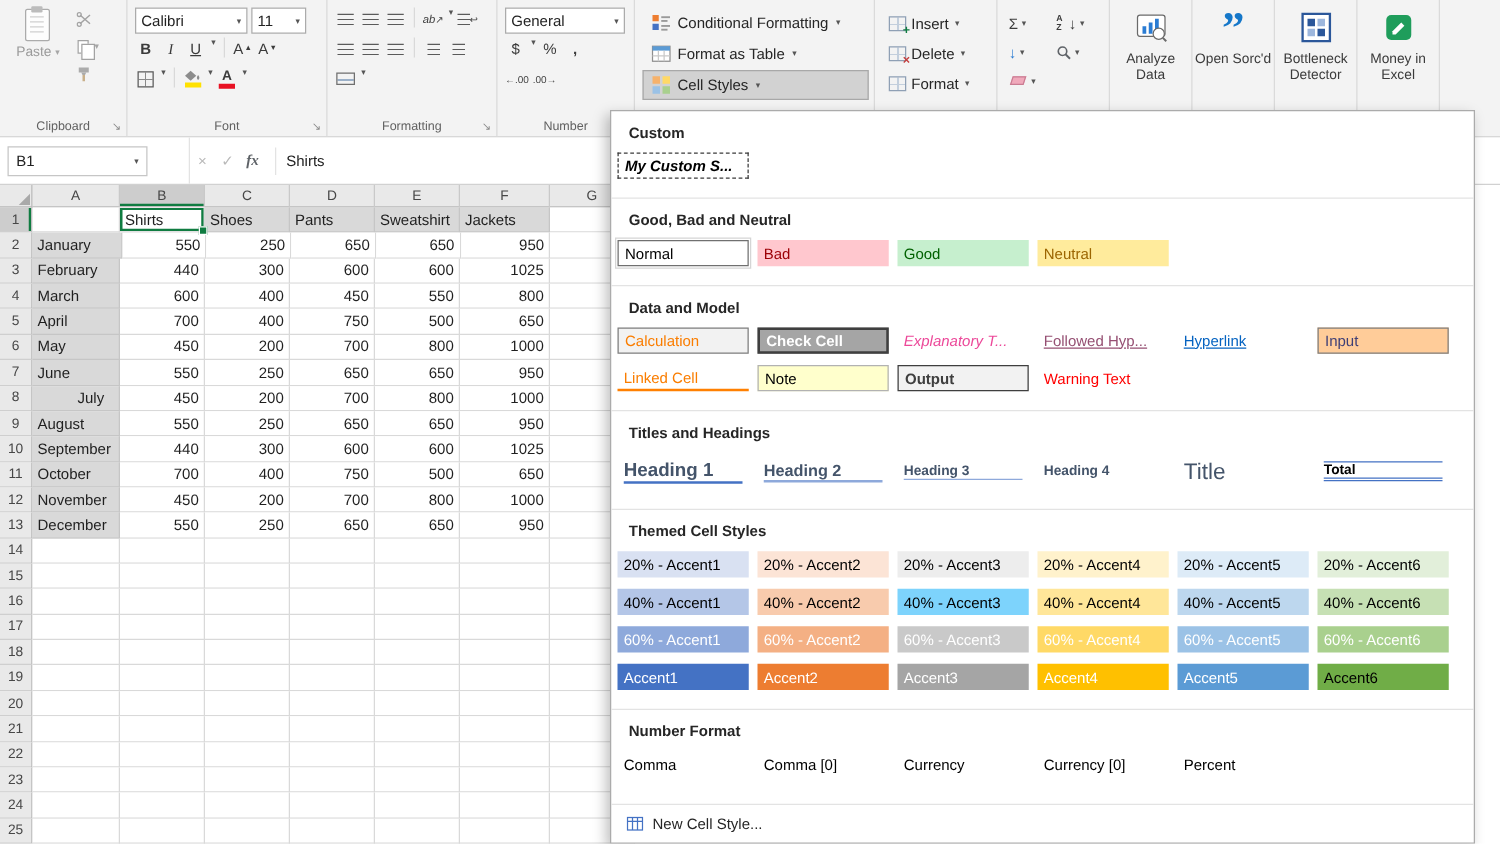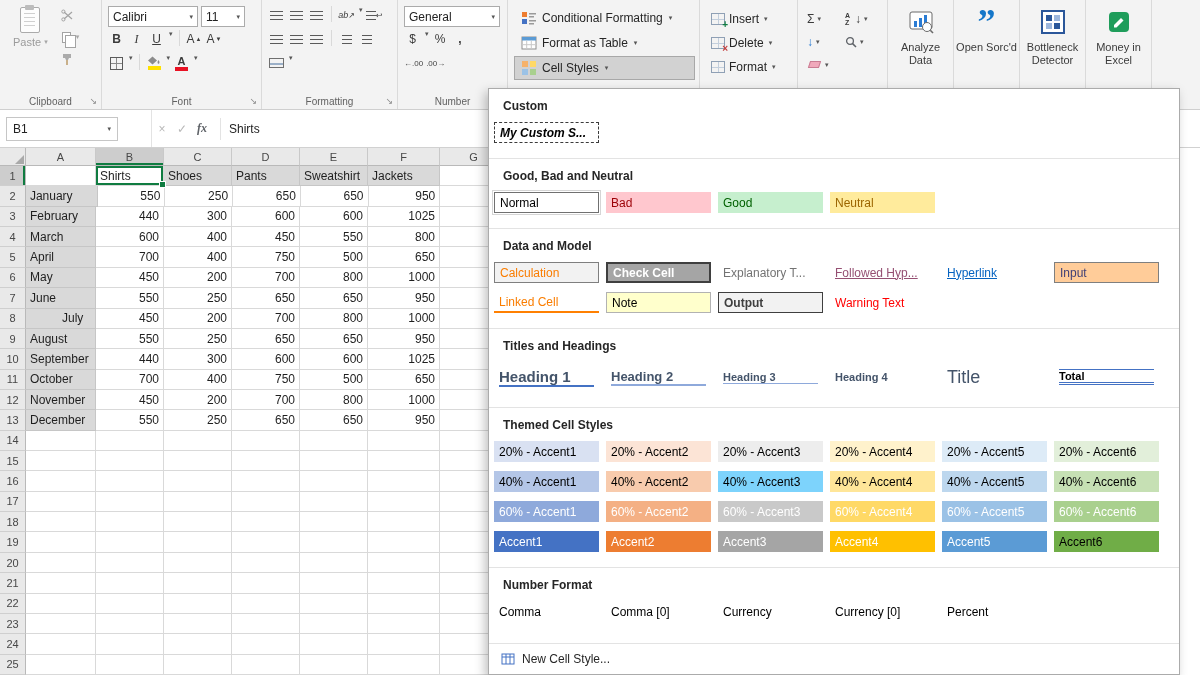--- a/index.html
+++ b/index.html
@@ -707,21 +707,21 @@
         </div>
         <div class="cs-section">
           <div class="cs-title">Data and Model</div>
           <div class="cs-row">
             <div class="cs-item" style="background: rgb(242, 242, 242); color: rgb(250, 125, 0); border: 1px solid rgb(127, 127, 127);">
               <span class="cs-label">Calculation</span>
             </div>
             <div class="cs-item" style="background: rgb(165, 165, 165); color: rgb(255, 255, 255); font-weight: bold; border: 2px solid rgb(63, 63, 63);">
               <span class="cs-label">Check Cell</span>
             </div>
-            <div class="cs-item" style="color: #737373; ">
+            <div class="cs-item" style="color: #ec4899; font-style: italic;">
               <span class="cs-label">Explanatory T...</span>
             </div>
             <div class="cs-item" style="color: rgb(149, 79, 114);">
               <span class="cs-label" style="text-decoration: underline;">Followed Hyp...</span>
             </div>
             <div class="cs-item" style="color: rgb(5, 99, 193);">
               <span class="cs-label" style="text-decoration: underline;">Hyperlink</span>
             </div>
             <div class="cs-item" style="background: rgb(255, 204, 153); color: rgb(63, 63, 118); border: 1px solid rgb(127, 127, 127);">
               <span class="cs-label">Input</span>

